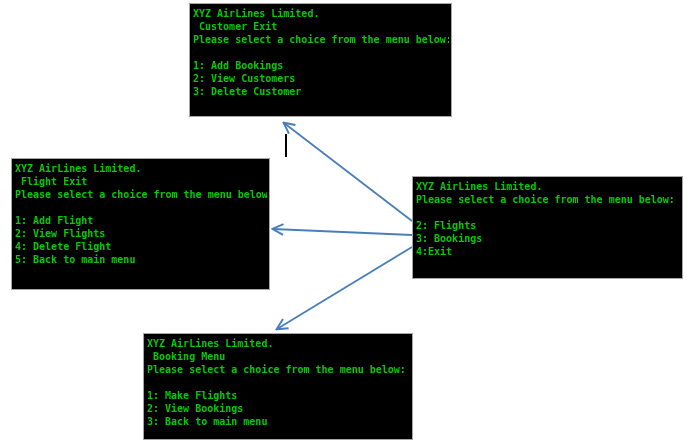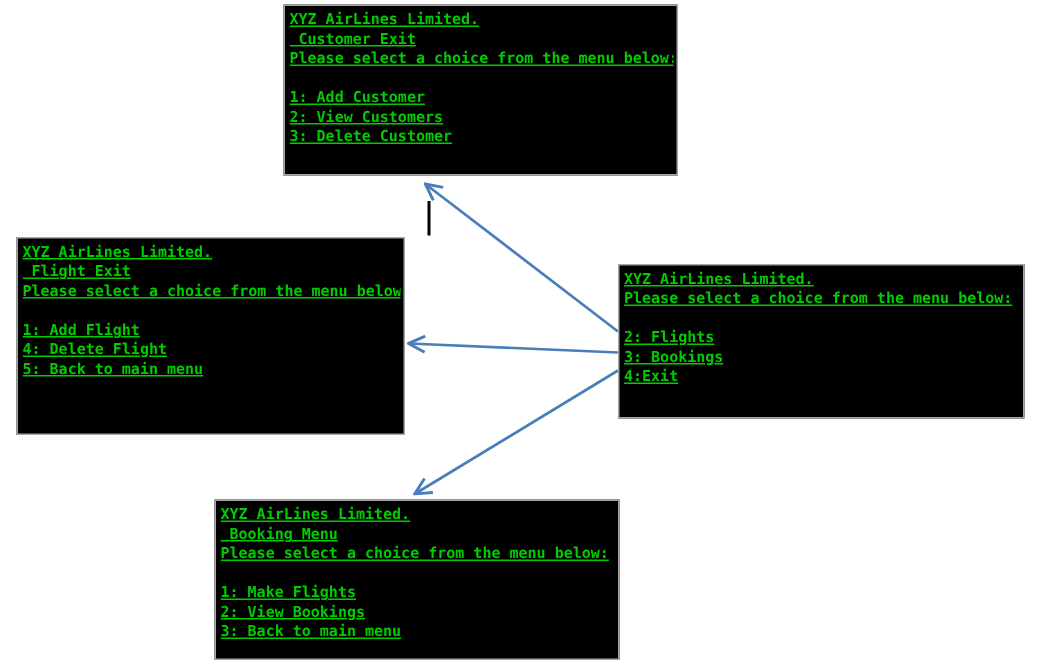--- a/index.html
+++ b/index.html
@@ -13,21 +13,21 @@
   .terminal {
     position:absolute;
     background:#000000;
     border:1px solid #a6a6a6;
     box-sizing:border-box;
     color:#00cc00;
     font:bold 10px/13px "DejaVu Sans Mono", monospace;
     padding:3px 2px 2px 3px;
     z-index:2;
   }
-  .tline { height:13px; white-space:pre; overflow:hidden;text-decoration:underline; }
+  .tline { height:13px; white-space:pre; overflow:hidden; }
   #term-customer { left:189px; top:3px;   width:263px; height:114px; }
   #term-flight   { left:11px;  top:158px; width:259px; height:132px; }
   #term-main     { left:412px; top:176px; width:271px; height:103px; }
   #term-booking  { left:143px; top:333px; width:270px; height:107px; }
   #arrow-layer {
     position:absolute; left:0; top:0; width:692px; height:446px;
     z-index:1; pointer-events:none;
   }
   #text-cursor {
     position:absolute; left:285px; top:134px;
@@ -50,31 +50,32 @@
     <line x1="412" y1="247" x2="277" y2="329" stroke="#4a7ebb" stroke-width="1.8" marker-end="url(#arrowhead)"></line>
   </svg>
 
   <div id="text-cursor"></div>
 
   <div class="terminal" id="term-customer">
     <div class="tline">XYZ AirLines Limited.</div>
     <div class="tline"> Customer Exit</div>
     <div class="tline">Please select a choice from the menu below:</div>
     <div class="tline"></div>
-    <div class="tline">1: Add Customer</div>
+    <div class="tline">1: Add Bookings</div>
     <div class="tline">2: View Customers</div>
     <div class="tline">3: Delete Customer</div>
   </div>
 
   <div class="terminal" id="term-flight">
     <div class="tline">XYZ AirLines Limited.</div>
     <div class="tline"> Flight Exit</div>
     <div class="tline">Please select a choice from the menu below:</div>
     <div class="tline"></div>
     <div class="tline">1: Add Flight</div>
+    <div class="tline">2: View Flights</div>
     <div class="tline">4: Delete Flight</div>
     <div class="tline">5: Back to main menu</div>
   </div>
 
   <div class="terminal" id="term-main">
     <div class="tline">XYZ AirLines Limited.</div>
     <div class="tline">Please select a choice from the menu below:</div>
     <div class="tline"></div>
     <div class="tline">2: Flights</div>
     <div class="tline">3: Bookings</div>

